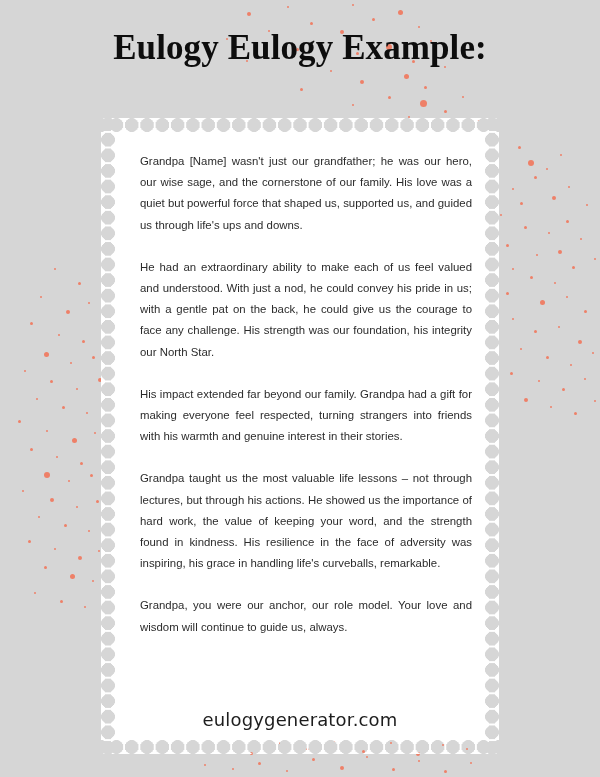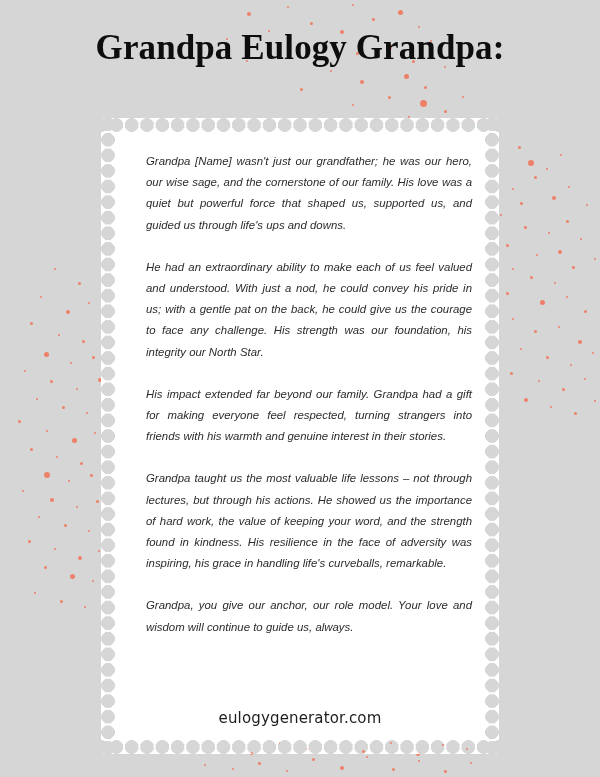--- a/index.html
+++ b/index.html
@@ -87,36 +87,35 @@
     top: 33px;
     width: 342px;
   }
 
   .para {
     font-family: "Liberation Sans", sans-serif;
     font-size: 11.4px;
     line-height: 21.2px;
     color: #2b2b2b;
     text-align: justify;
-    margin: 0 0 21px 16px;
+    margin: 0 0 21px 10px;
     letter-spacing: 0.01px;
-    font-style: italic;
   }
   .para:last-of-type {
     margin-bottom: 0;
   }
 
   .footer-brand {
     position: absolute;
     left: 0;
     top: 591px;
     width: 398px;
     text-align: center;
     font-family: "DejaVu Sans", sans-serif;
-    font-size: 15px;
+    font-size: 18px;
     font-weight: 400;
     color: #1d1d1d;
     letter-spacing: 0.15px;
     z-index: 4;
   }
 </style>
 </head>
 <body>
 
 <div class="page">
@@ -257,30 +256,30 @@
       <span class="splat" style="left: 416px; top: 752px; width: 4px; height: 4px; background: rgb(238, 128, 104);"></span>
       <span class="splat" style="left: 442px; top: 744px; width: 2px; height: 2px; background: rgb(238, 128, 104);"></span>
       <span class="splat" style="left: 250px; top: 752px; width: 3px; height: 3px; background: rgb(238, 128, 104);"></span>
       <span class="splat" style="left: 466px; top: 748px; width: 2px; height: 2px; background: rgb(238, 128, 104);"></span>
       <span class="splat" style="left: 204px; top: 764px; width: 2px; height: 2px; background: rgb(238, 128, 104);"></span>
       <span class="splat" style="left: 340px; top: 706px; width: 3px; height: 3px; background: rgb(238, 128, 104);"></span>
       <span class="splat" style="left: 322px; top: 700px; width: 2px; height: 2px; background: rgb(238, 128, 104);"></span>
     </div>
 
   <div class="title-block">
-    <div class="title-line">Grandpa Eulogy Grandpa:</div>
+    <div class="title-line">Eulogy Eulogy Example:</div>
   </div>
 
   <div class="card-wrap">
     <div class="card"></div>
 
     <div class="card-content">
       <p class="para">Grandpa [Name] wasn't just our grandfather; he was our hero, our wise sage, and the cornerstone of our family. His love was a quiet but powerful force that shaped us, supported us, and guided us through life's ups and downs.</p>
       <p class="para">He had an extraordinary ability to make each of us feel valued and understood. With just a nod, he could convey his pride in us; with a gentle pat on the back, he could give us the courage to face any challenge. His strength was our foundation, his integrity our North Star.</p>
       <p class="para">His impact extended far beyond our family. Grandpa had a gift for making everyone feel respected, turning strangers into friends with his warmth and genuine interest in their stories.</p>
       <p class="para">Grandpa taught us the most valuable life lessons – not through lectures, but through his actions. He showed us the importance of hard work, the value of keeping your word, and the strength found in kindness. His resilience in the face of adversity was inspiring, his grace in handling life's curveballs, remarkable.</p>
-      <p class="para">Grandpa, you give our anchor, our role model. Your love and wisdom will continue to guide us, always.</p>
+      <p class="para">Grandpa, you were our anchor, our role model. Your love and wisdom will continue to guide us, always.</p>
     </div>
 
     <div class="footer-brand">eulogygenerator.com</div>
   </div>
 
 </div>
 
 </body></html>

